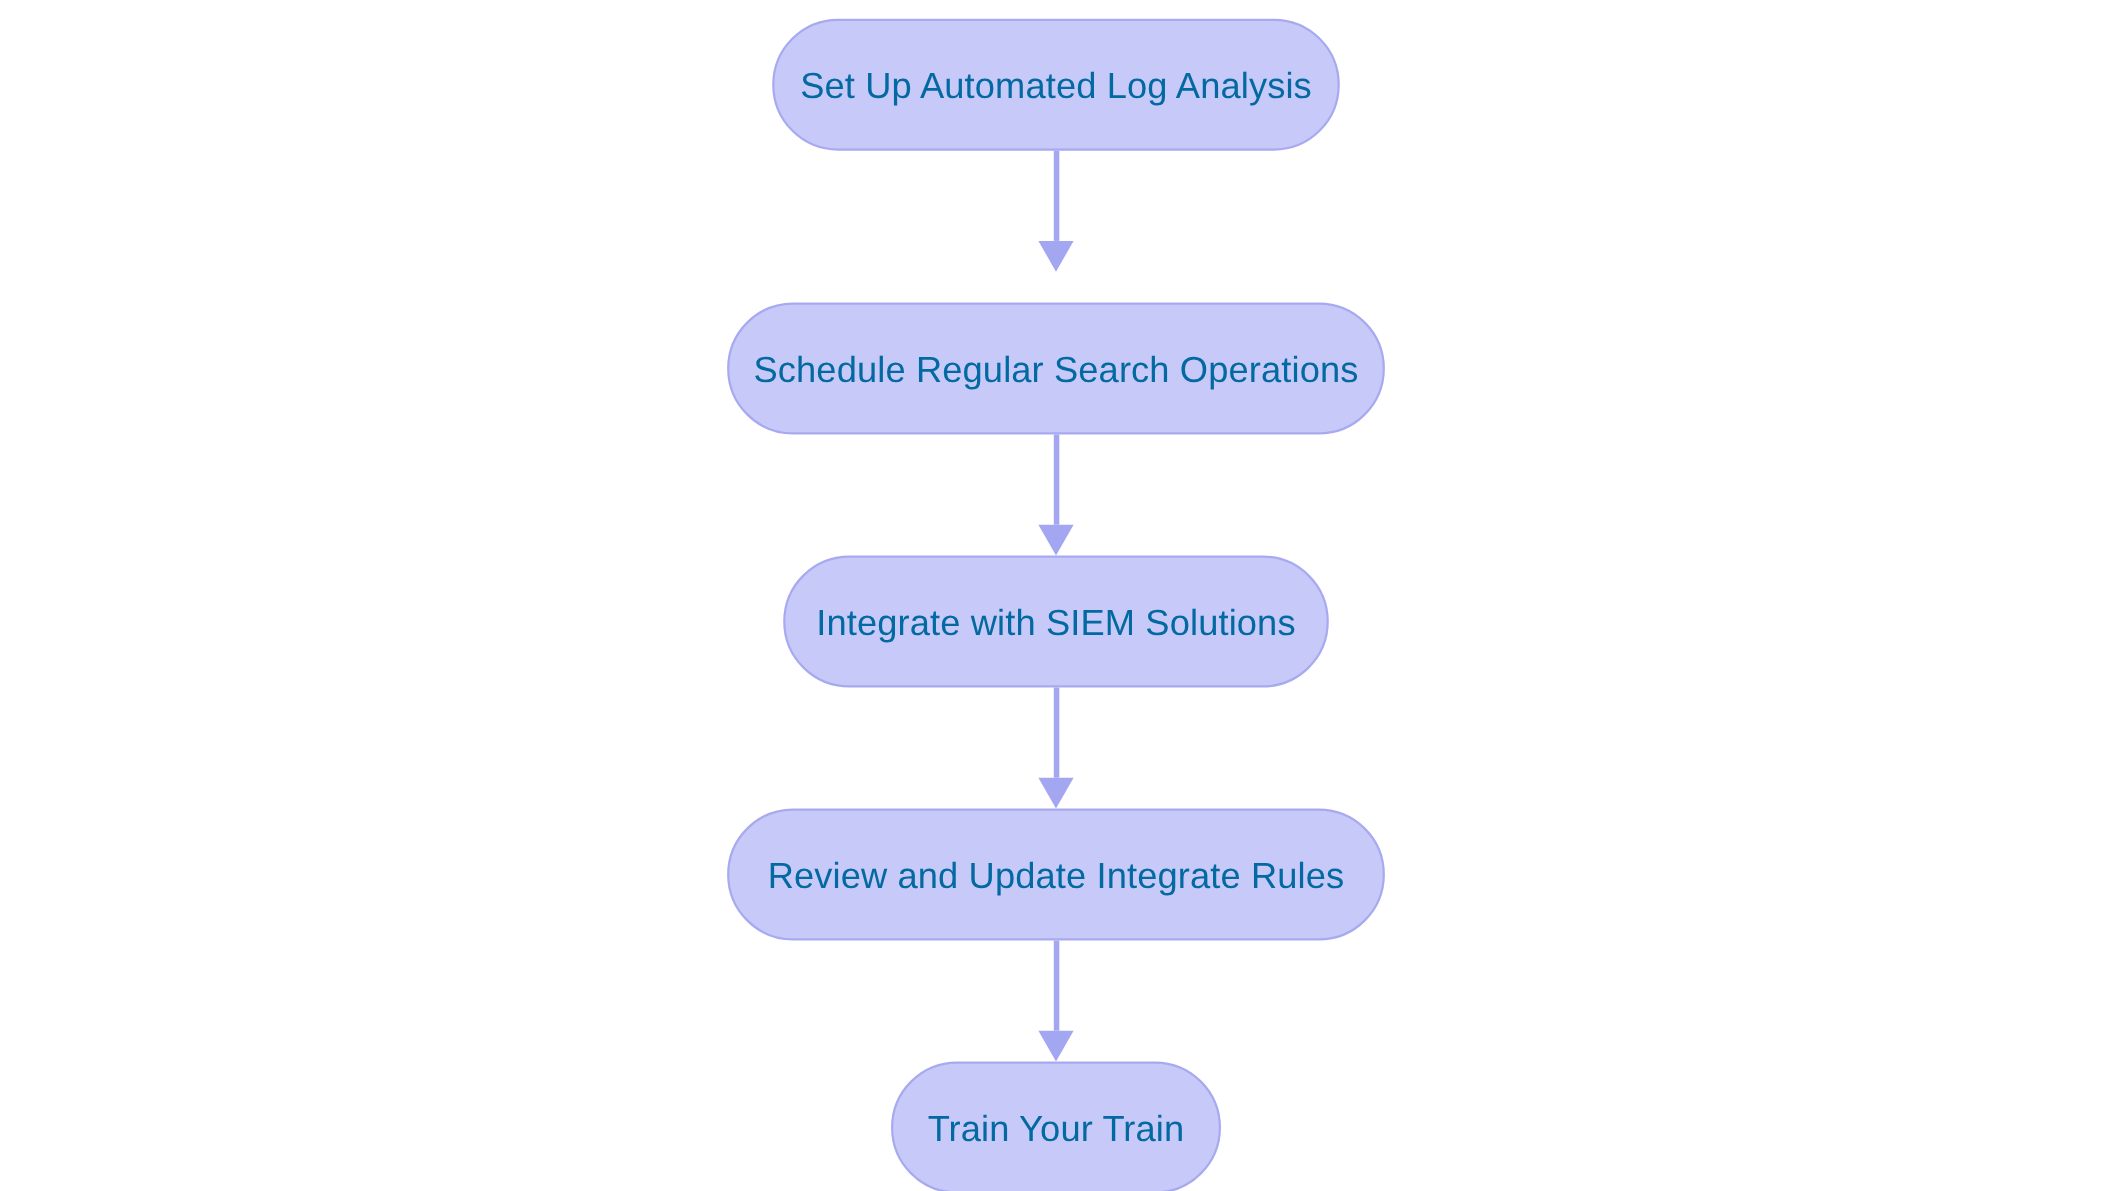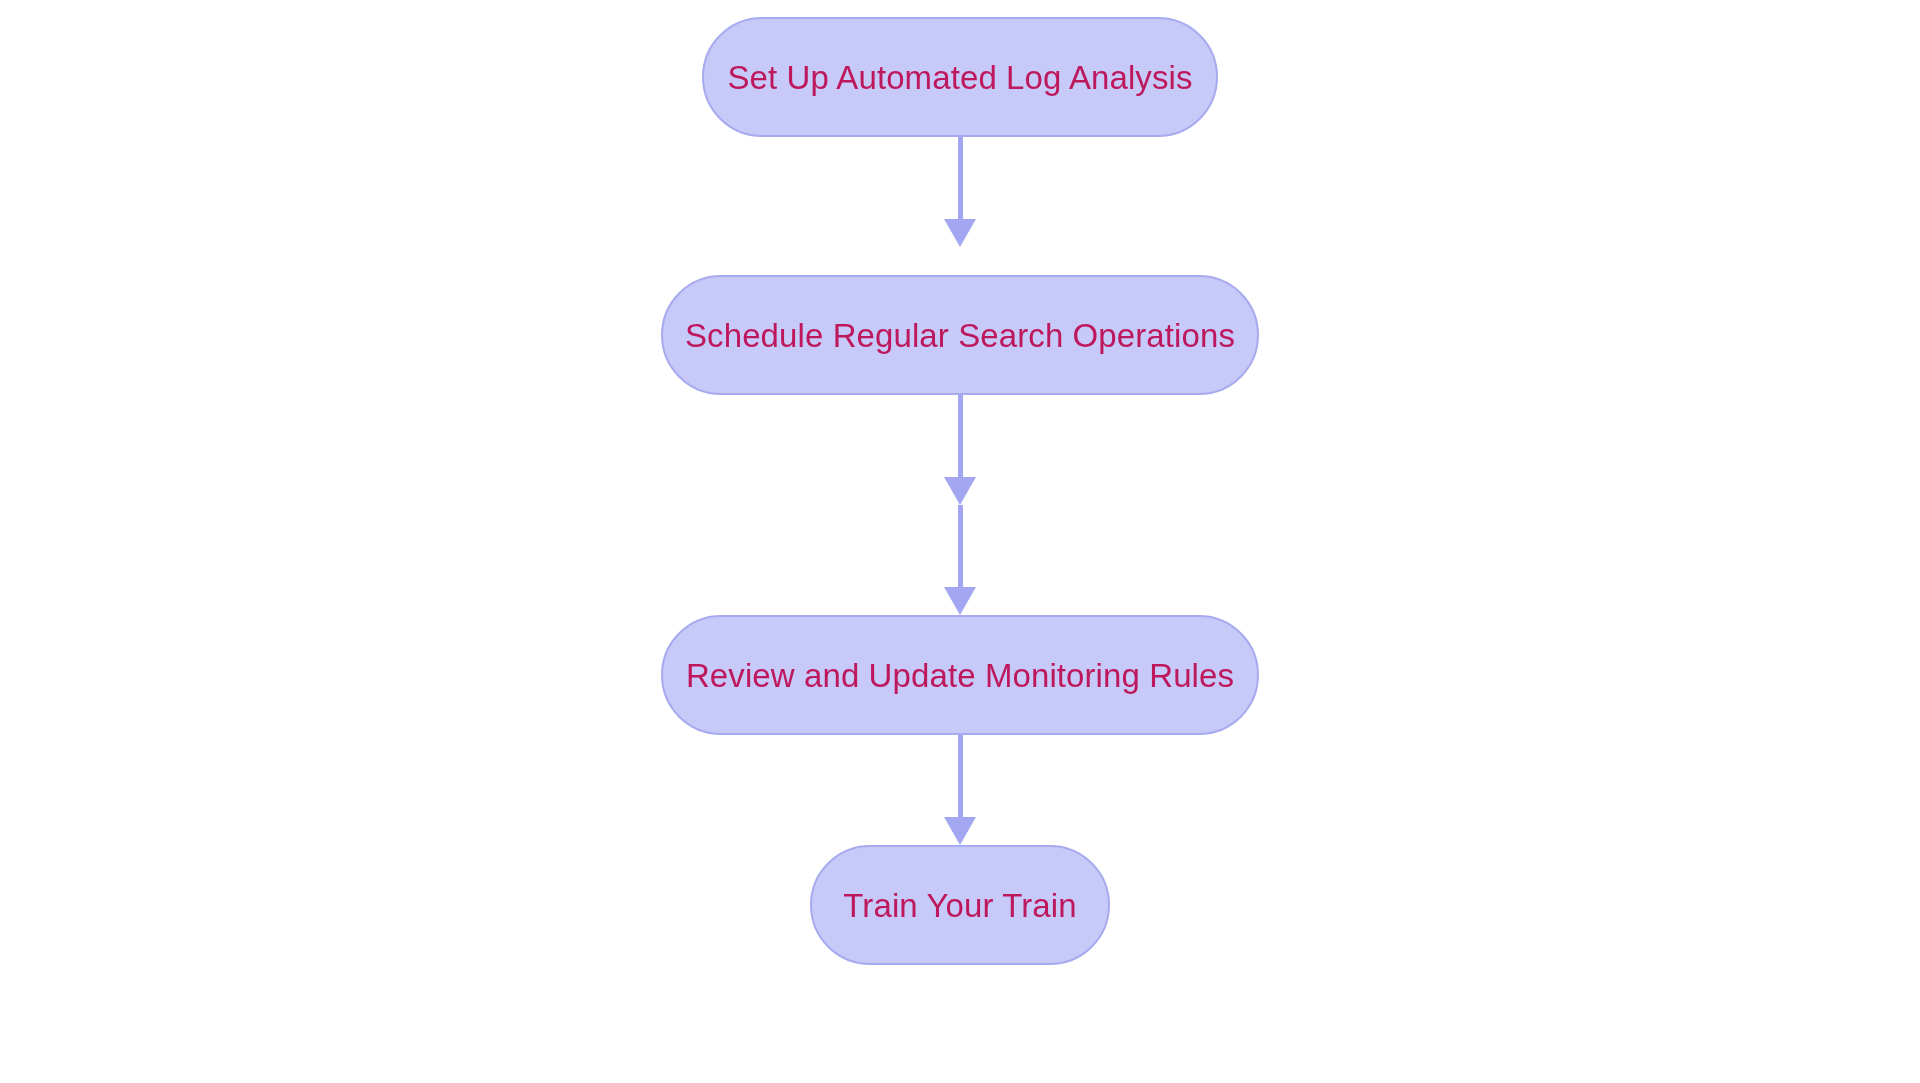--- a/index.html
+++ b/index.html
@@ -44,21 +44,21 @@
     border: 2px solid #a7aaef;
     display: flex;
     align-items: center;
     justify-content: center;
     flex: 0 0 auto;
   }
 
   .flow-node-label {
     font-size: 33px;
     line-height: 1;
-    color: #be185d;
+    color: #0369a1;
     letter-spacing: 0.1px;
     white-space: nowrap;
     padding: 0 56px;
     font-weight: 400;
   }
 
   
   .flow-node.n0 { width: 516px; }
   .flow-node.n1 { width: 598px; margin-top: 28px; }
   .flow-node.n2 { width: 496px; }
@@ -106,28 +106,31 @@
 
     <div class="flow-node n1">
       <span class="flow-node-label">Schedule Regular Search Operations</span>
     </div>
 
     <div class="flow-connector">
       <div class="connector-line"></div>
       <div class="connector-arrowhead"></div>
     </div>
 
+    <div class="flow-node n2">
+      <span class="flow-node-label">Integrate with SIEM Solutions</span>
+    </div>
 
     <div class="flow-connector">
       <div class="connector-line"></div>
       <div class="connector-arrowhead"></div>
     </div>
 
     <div class="flow-node n3">
-      <span class="flow-node-label">Review and Update Monitoring Rules</span>
+      <span class="flow-node-label">Review and Update Integrate Rules</span>
     </div>
 
     <div class="flow-connector">
       <div class="connector-line"></div>
       <div class="connector-arrowhead"></div>
     </div>
 
     <div class="flow-node n4">
       <span class="flow-node-label">Train Your Train</span>
     </div>

